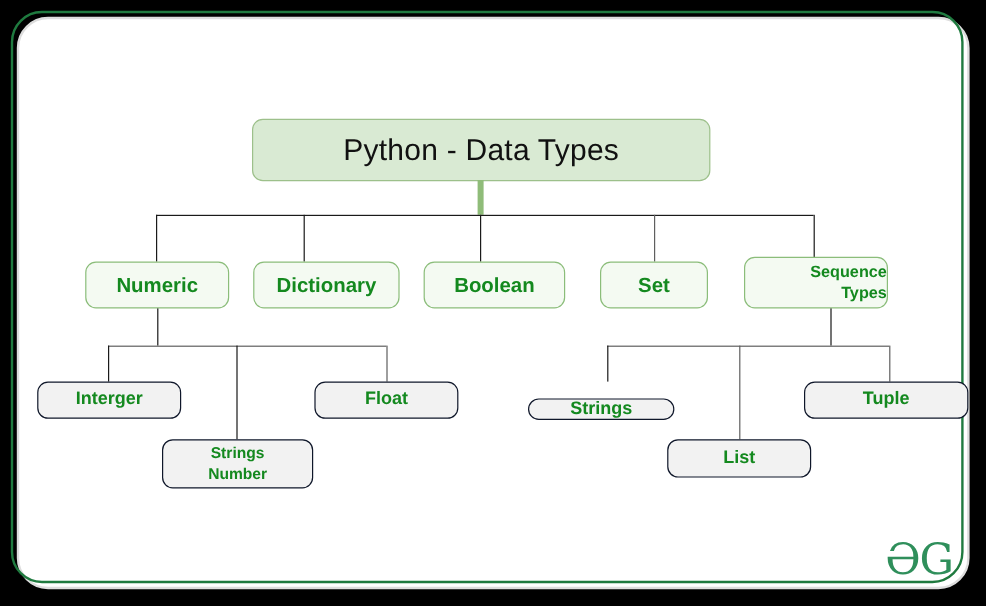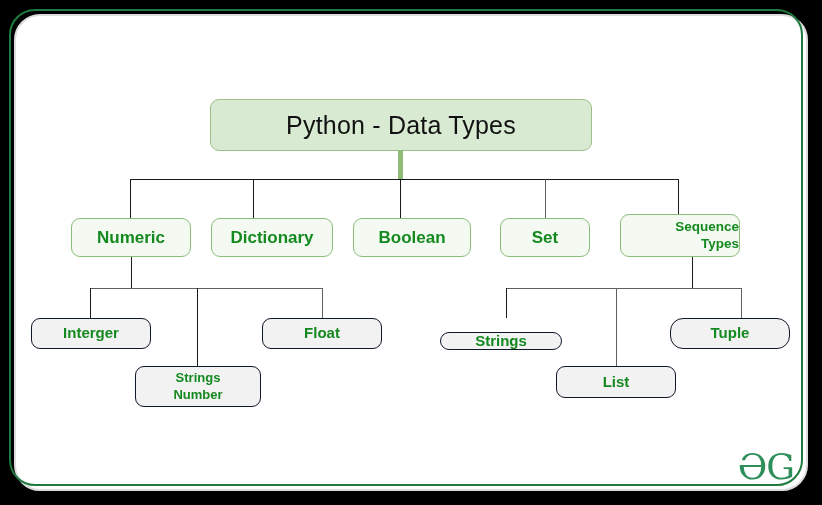--- a/index.html
+++ b/index.html
@@ -191,21 +191,21 @@
   <div class="line v gray" style="left:741px; top:288px; height:30px;"></div>
 
   <div class="node node-l2" style="left:440px; top:332px; width:122px; height:18px;">
     <span class="label">Strings</span>
   </div>
 
   <div class="node node-l2" style="left:556px; top:366px; width:120px; height:32px;">
     <span class="label">List</span>
   </div>
 
-  <div class="node node-l2" style="left:670px; top:318px; width:120px; height:31px;border-radius:13px;">
+  <div class="node node-l2" style="left:670px; top:318px; width:137px; height:31px;">
     <span class="label">Tuple</span>
   </div>
 
   <div class="logo">
     <span>ƏG</span>
   </div>
 
 </div>
 
 </body></html>

